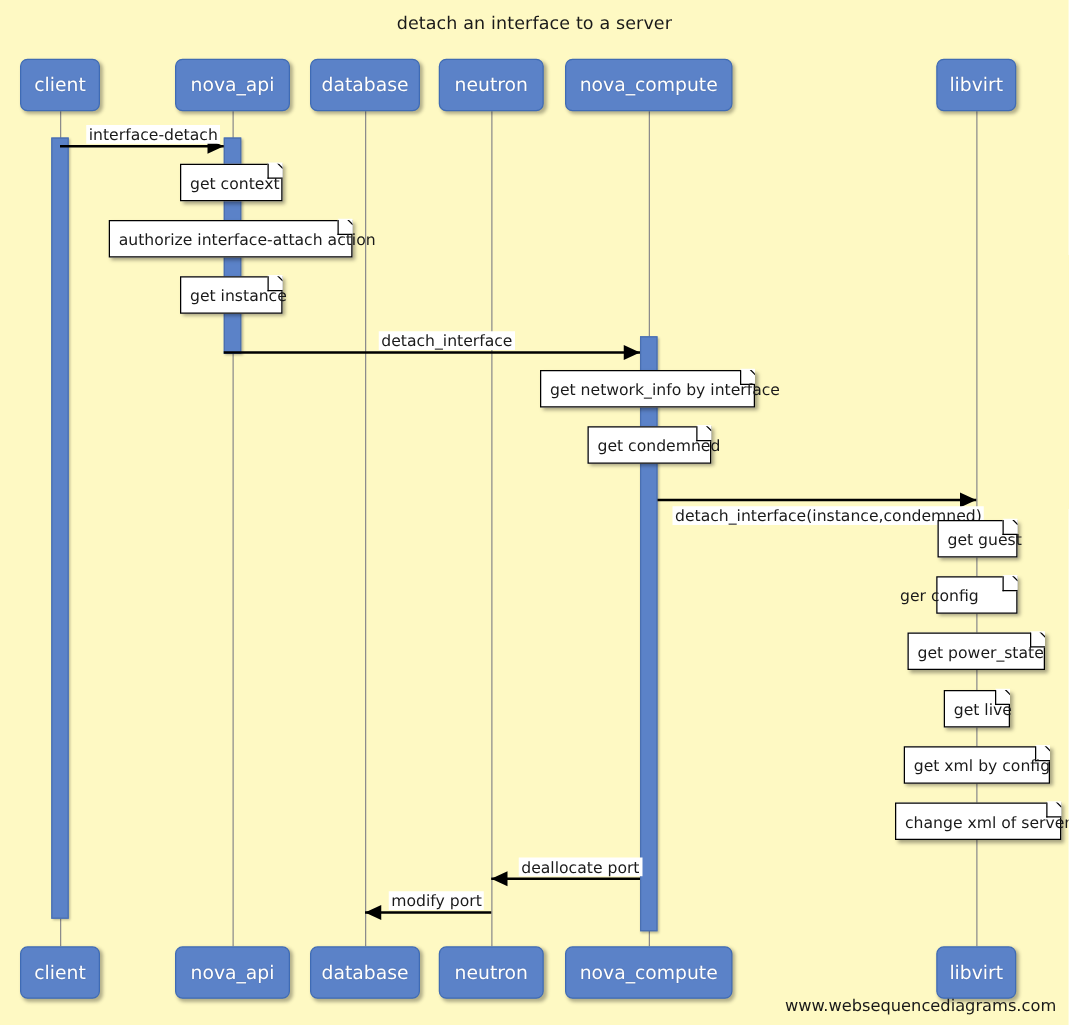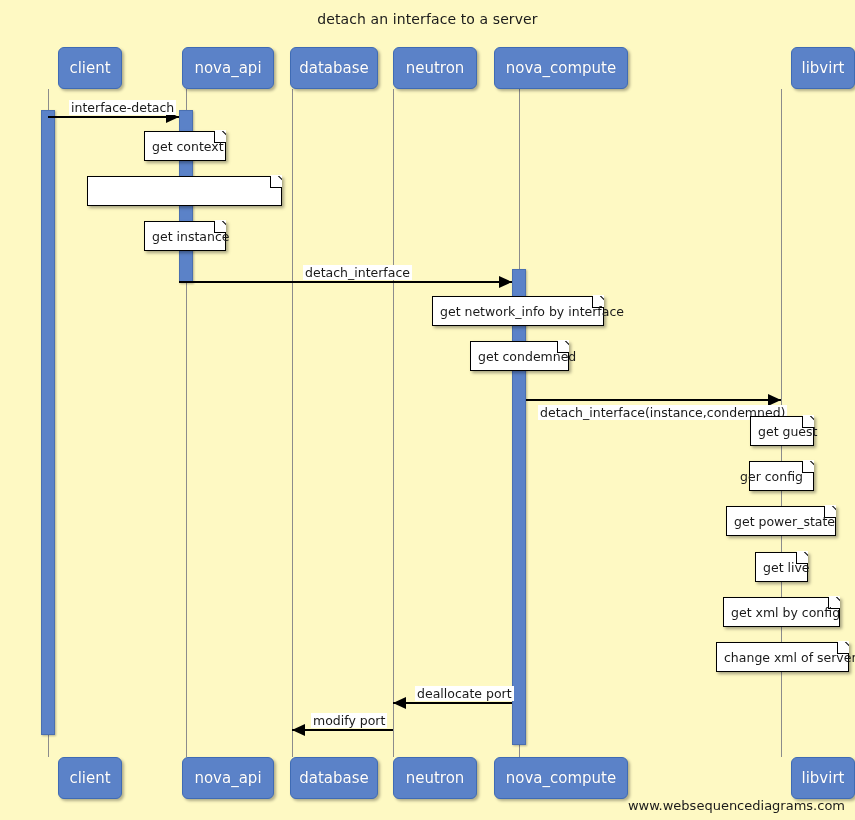--- a/index.html
+++ b/index.html
@@ -44,21 +44,20 @@
     border: 1px solid #3f6bb4;
     border-radius: 6px;
     color: #ffffff;
     font-size: 15px;
     display: flex;
     align-items: center;
     justify-content: center;
     white-space: nowrap;
     box-shadow: 2px 2px 3px rgba(0,0,0,0.30);
     text-shadow: 0 0 1px rgba(0,0,0,0.25);
-    margin-left: 42px;
   }
 
   
   .activation {
     position: absolute;
     background: #5b82c8;
     border: 1px solid #4a6fb0;
     box-sizing: border-box;
     box-shadow: 1px 1px 2px rgba(0,0,0,0.28);
   }
@@ -92,21 +91,21 @@
     position: absolute;
     box-sizing: border-box;
     background: #ffffff;
     border: 1px solid #000000;
     font-size: 12.5px;
     color: #1a1a1a;
     white-space: nowrap;
     display: flex;
     align-items: center;
     padding-left: 7px;
-    padding-right: 10px;
+    padding-right: 30px;
     box-shadow: 2px 2px 3px rgba(0,0,0,0.35);
   }
   .note .fold {
     position: absolute;
     top: -1px;
     right: -1px;
     width: 11px;
     height: 11px;
     background: #ffffff;
     border-left: 1px solid #000000;
@@ -191,20 +190,21 @@
       <div class="msg-head left" style="top: 724px; left: 292px;"></div>
       <div class="msg-label" style="left: 311px; top: 713px;">modify port</div>
     </div>
   <div id="notes-layer">
       <div class="note" style="left: 144px; top: 131px; width: 82px; height: 30px;">
         <span class="note-text">get context</span>
         <span class="fold"></span>
         <span class="fold-diag"></span>
       </div>
       <div class="note" style="left: 87px; top: 176px; width: 195px; height: 30px;">
+        <span class="note-text">authorize interface-attach action</span>
         <span class="fold"></span>
         <span class="fold-diag"></span>
       </div>
       <div class="note" style="left: 144px; top: 221px; width: 82px; height: 30px;">
         <span class="note-text">get instance</span>
         <span class="fold"></span>
         <span class="fold-diag"></span>
       </div>
       <div class="note" style="left: 432px; top: 296px; width: 172px; height: 30px;">
         <span class="note-text">get network_info by interface</span>

